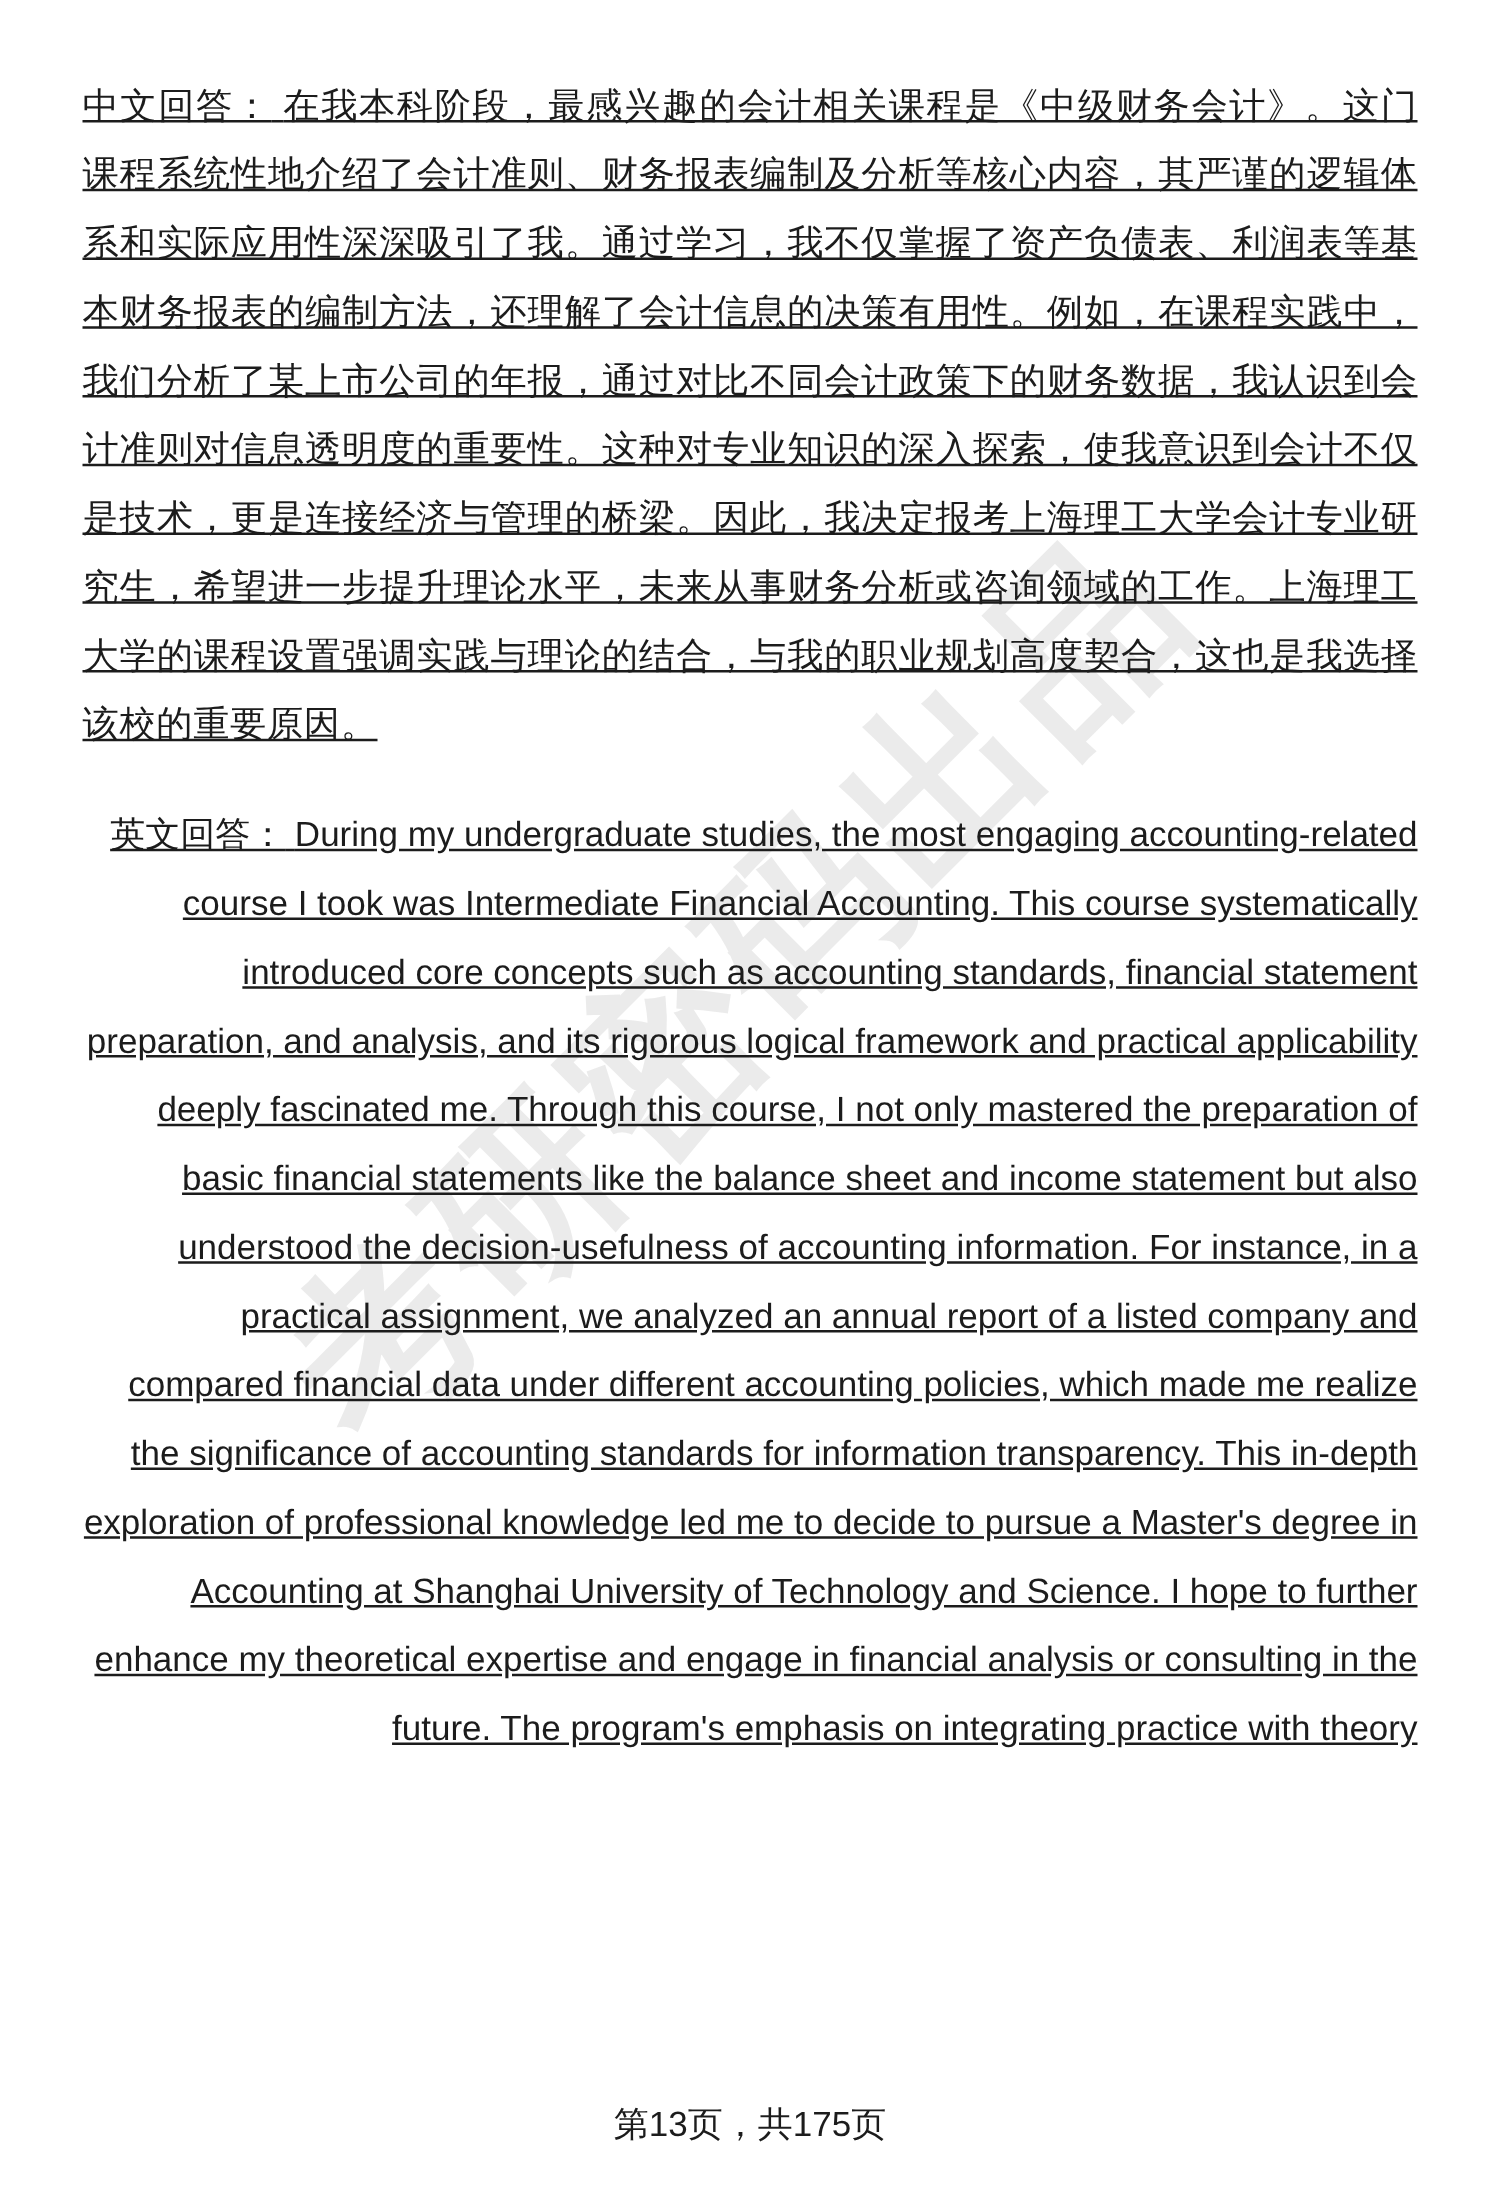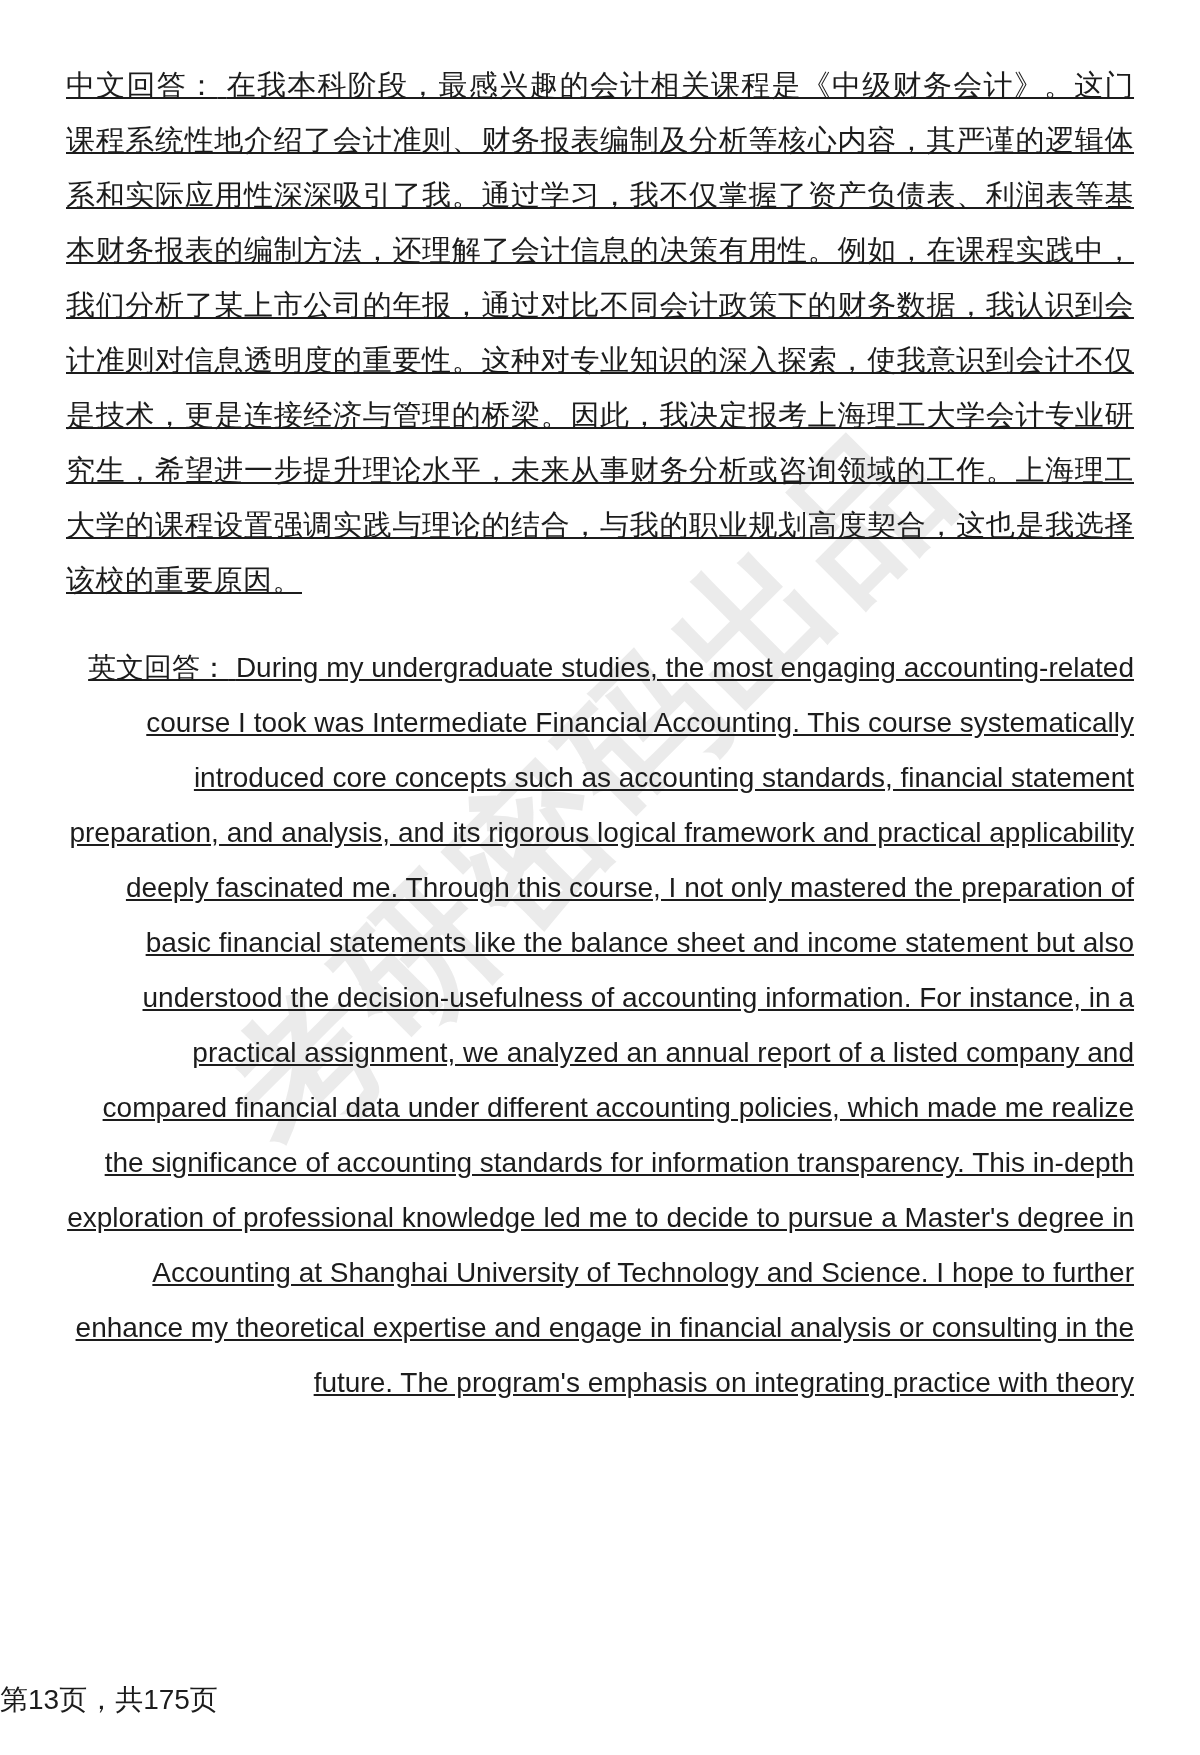--- a/index.html
+++ b/index.html
@@ -60,20 +60,21 @@
     white-space: nowrap;
   }
   .para .label::after {
     content: " ";
   }
   .footer {
     position: absolute;
     left: 0;
     right: 0;
     bottom: 36px;
+    text-align: center;
     font-size: 28px;
     color: #1c1c1c;
     z-index: 1;
   }
 </style>
 </head>
 <body>
 
 <div class="page">
 

